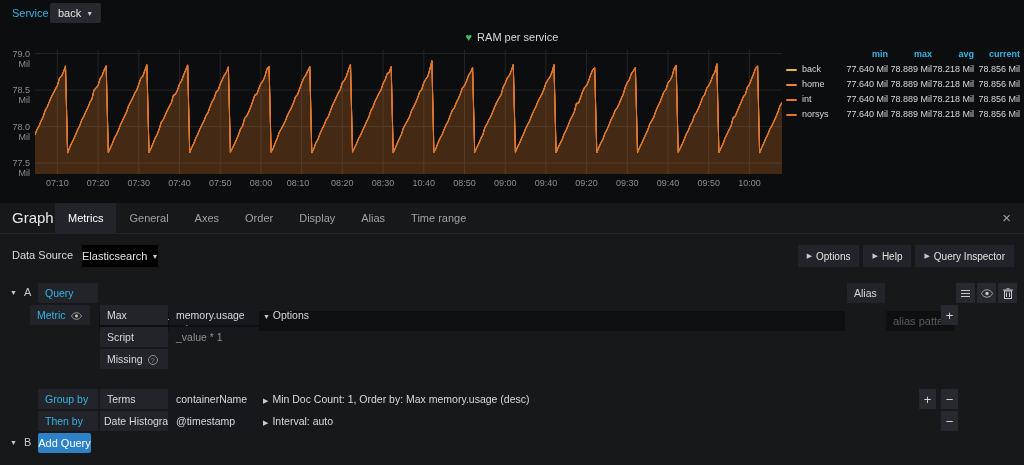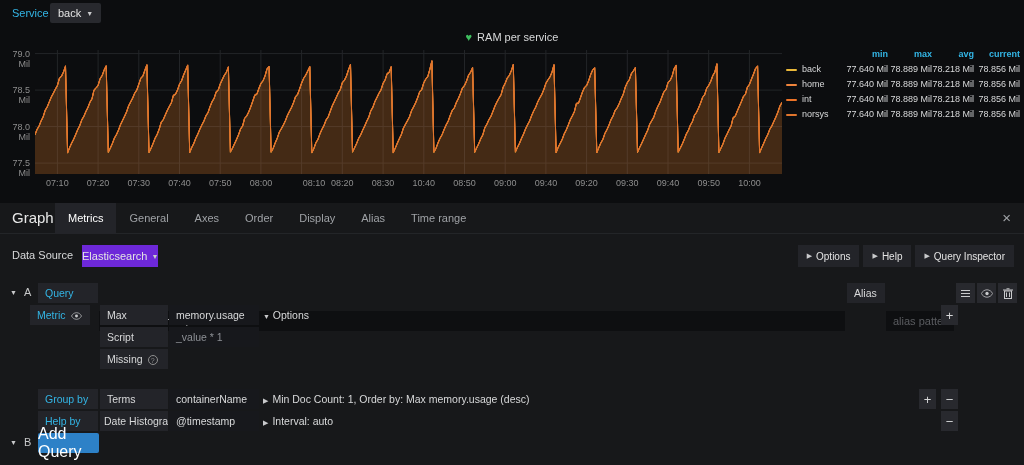--- a/index.html
+++ b/index.html
@@ -36,43 +36,43 @@
   .editor { position:absolute; left:0; top:203px; width:1024px; height:262px; background:#17181a; }
   .ed-header { position:absolute; left:0; top:0; width:1024px; height:31px; border-bottom:1px solid #232528; }
   .ed-title { position:absolute; left:12px; top:6px; font-size:15px; color:#e8e8e8; }
   .tabs { position:absolute; left:55px; top:0; height:31px; display:flex; }
   .tab { padding:0 13px; line-height:31px; font-size:11px; color:#9fa2a6; cursor:pointer; }
   .tab.active { background:#232429; color:#ffffff; }
   .close-x { position:absolute; right:13px; top:6px; font-size:15px; color:#9fa2a6; cursor:pointer; }
 
   .toolbar { position:absolute; left:0; top:42px; width:1024px; height:22px; }
   .ds-label { position:absolute; left:12px; top:4px; font-size:11px; color:#d8d9da; }
-  .ds-select { position:absolute; left:82px; top:0; height:22px; background:#6d28d9; color:#e3e3e3;
+  .ds-select { position:absolute; left:82px; top:0; height:22px; background:#000000; color:#e3e3e3;
                font-size:11px; padding:0 0; display:flex; align-items:center; gap:4px; cursor:pointer; }
   .tb-btns { position:absolute; right:10px; top:0; display:flex; gap:4px; }
   .tb-btn { height:22px; background:#232429; color:#e3e3e3; font-size:10px; padding:0 9px;
             display:flex; align-items:center; cursor:pointer; }
 
   .cell { position:absolute; top:0; height:20px; line-height:20px; font-size:10.5px;
           padding:0 7px; background:#232429; color:#d8d9da; white-space:nowrap; overflow:hidden; }
   .cell.blue { color:#33b5e5; }
   .cell.inputy { background:#17181c; }
   .qrow { position:absolute; left:0; width:1024px; height:20px; }
   .rcaret { position:absolute; left:10px; top:6px; font-size:7px; color:#c9cacc; cursor:pointer; }
   .rletter { position:absolute; left:24px; top:3px; font-size:11px; color:#c7c8c9; }
   input.qinput { position:absolute; top:0; height:20px; background:#0e0f11; border:none; outline:none;
                  color:#d8d9da; font-size:11px; padding:0 7px; font-family:"Liberation Sans", sans-serif;margin-top:28px; }
   input.qinput::placeholder { color:#5a5c60; }
   .seg { position:absolute; top:0; height:20px; line-height:20px; font-size:10.5px; color:#d8d9da; white-space:nowrap; cursor:pointer; }
   .sq-btn { position:absolute; top:0; width:19px; height:20px; background:#28292e; color:#d8d9da;
             display:flex; align-items:center; justify-content:center; font-size:12px; cursor:pointer; }
   .pm-btn { position:absolute; top:0; width:17px; height:20px; background:#28292e; color:#d8d9da;
             display:flex; align-items:center; justify-content:center; font-size:13px; cursor:pointer; }
-  .add-query { position:absolute; left:38px; top:0; width:61px; height:20px; background:#2d81c7; color:#fff;
-               font-size:16px; display:flex; align-items:center; justify-content:center; border-radius:2px; cursor:pointer; }
+  .add-query { position:absolute; left:38px; top:0; width:53px; height:20px; background:#2d81c7; color:#fff;
+               font-size:11px; display:flex; align-items:center; justify-content:center; border-radius:2px; cursor:pointer; }
   .qmark { display:inline-block; width:10px; height:10px; border:1px solid #8e8e8e; border-radius:50%;
            font-size:7px; line-height:9px; text-align:center; color:#8e8e8e; margin-left:5px; vertical-align:middle; }
   .eye { margin-left:5px; vertical-align:middle; }
   .menu-icon span { display:block; width:9px; height:1px; background:#c9cacc; margin:2px 0; }
 </style>
 </head>
 <body>
 
 <div class="topbar">
   <span class="svc-label">Service</span>
@@ -126,21 +126,21 @@
         <path d="M0.0 84.2L2.0 79.0L4.1 75.5L6.1 70.4L8.1 66.5L10.2 59.8L12.2 56.5L14.2 51.6L16.3 46.5L18.3 42.8L20.4 38.7L22.4 35.1L24.4 27.9L26.5 25.7L28.5 21.5L30.5 15.6L32.6 102.4L34.6 97.1L36.6 92.7L38.7 88.7L40.7 84.0L42.7 79.2L44.8 75.0L46.8 69.3L48.9 65.8L50.9 61.0L52.9 57.1L55.0 51.6L57.0 48.3L59.0 39.5L61.1 37.6L63.1 34.9L65.1 28.2L67.2 25.0L69.2 19.4L71.2 15.4L73.3 101.7L75.3 97.6L77.3 93.2L79.4 87.6L81.4 84.2L83.5 79.6L85.5 74.1L87.5 70.1L89.6 65.7L91.6 61.3L93.6 55.4L95.7 51.4L97.7 47.5L99.7 42.7L101.8 39.5L103.8 33.8L105.8 27.8L107.9 25.5L109.9 19.6L111.9 14.4L114.0 101.9L116.0 97.9L118.1 92.9L120.1 87.7L122.1 84.1L124.2 78.6L126.2 71.8L128.2 69.3L130.3 64.4L132.3 59.9L134.3 56.0L136.4 52.2L138.4 44.8L140.4 43.9L142.5 39.6L144.5 33.7L146.6 30.2L148.6 24.5L150.6 19.8L152.7 14.7L154.7 102.0L156.7 97.1L158.8 93.0L160.8 87.7L162.8 83.6L164.9 78.6L166.9 74.4L168.9 70.6L171.0 65.1L173.0 62.2L175.0 56.3L177.1 51.1L179.1 47.9L181.2 41.3L183.2 39.7L185.2 33.6L187.3 29.0L189.3 24.8L191.3 21.9L193.4 16.5L195.4 101.5L197.4 97.8L199.5 93.3L201.5 89.0L203.5 84.3L205.6 78.4L207.6 75.5L209.6 67.9L211.7 65.5L213.7 61.5L215.8 56.2L217.8 50.5L219.8 44.5L221.9 43.7L223.9 37.9L225.9 33.0L228.0 30.3L230.0 25.6L232.0 18.4L234.1 16.0L236.1 101.6L238.1 98.0L240.2 92.4L242.2 87.9L244.3 81.7L246.3 78.3L248.3 74.6L250.4 70.3L252.4 65.0L254.4 61.0L256.5 57.0L258.5 52.2L260.5 46.3L262.6 43.9L264.6 38.5L266.6 32.6L268.7 27.7L270.7 24.7L272.7 20.6L274.8 16.2L276.8 102.2L278.9 97.9L280.9 92.2L282.9 89.0L285.0 83.1L287.0 78.7L289.0 74.9L291.1 69.4L293.1 66.6L295.1 61.2L297.2 55.5L299.2 51.3L301.2 47.1L303.3 42.4L305.3 39.1L307.3 32.2L309.4 29.8L311.4 25.7L313.5 19.3L315.5 14.0L317.5 101.5L319.6 97.2L321.6 93.0L323.6 88.0L325.7 84.3L327.7 79.7L329.7 75.5L331.8 70.6L333.8 66.6L335.8 60.3L337.9 56.7L339.9 51.1L342.0 46.9L344.0 42.7L346.0 39.4L348.1 32.8L350.1 29.4L352.1 23.2L354.2 21.9L356.2 16.3L358.2 102.2L360.3 97.6L362.3 92.7L364.3 88.3L366.4 83.9L368.4 77.7L370.4 73.9L372.5 70.1L374.5 66.3L376.6 60.1L378.6 56.4L380.6 52.3L382.7 47.1L384.7 41.2L386.7 39.1L388.8 32.2L390.8 28.5L392.8 26.0L394.9 18.7L396.9 10.4L398.9 101.7L401.0 97.8L403.0 92.3L405.0 87.8L407.1 84.2L409.1 79.1L411.2 74.3L413.2 70.7L415.2 65.0L417.3 59.9L419.3 57.4L421.3 52.1L423.4 48.0L425.4 43.2L427.4 37.6L429.5 35.0L431.5 30.6L433.5 24.8L435.6 21.7L437.6 17.1L439.7 101.7L441.7 97.3L443.7 93.3L445.8 88.1L447.8 84.4L449.8 77.3L451.9 73.7L453.9 69.3L455.9 66.0L458.0 60.7L460.0 55.5L462.0 51.3L464.1 47.6L466.1 44.2L468.1 36.8L470.2 32.8L472.2 27.7L474.3 24.9L476.3 20.3L478.3 14.1L480.4 101.5L482.4 96.9L484.4 93.0L486.5 87.9L488.5 83.6L490.5 78.5L492.6 74.2L494.6 70.5L496.6 65.2L498.7 60.5L500.7 56.7L502.7 51.6L504.8 47.4L506.8 43.9L508.9 38.9L510.9 32.8L512.9 29.5L515.0 26.4L517.0 21.7L519.0 14.3L521.1 102.1L523.1 97.0L525.1 93.0L527.2 88.9L529.2 83.4L531.2 79.6L533.3 74.5L535.3 69.2L537.4 65.3L539.4 61.1L541.4 53.0L543.5 52.7L545.5 47.1L547.5 41.4L549.6 36.8L551.6 35.2L553.6 30.4L555.7 24.0L557.7 19.5L559.7 17.4L561.8 102.1L563.8 97.2L565.8 92.5L567.9 88.9L569.9 83.0L572.0 79.1L574.0 74.6L576.0 69.2L578.1 65.5L580.1 60.0L582.1 57.4L584.2 53.2L586.2 48.2L588.2 43.9L590.3 36.6L592.3 32.2L594.3 29.2L596.4 23.1L598.4 20.4L600.4 17.1L602.5 101.8L604.5 97.3L606.6 93.0L608.6 88.6L610.6 84.1L612.7 79.7L614.7 73.7L616.7 70.3L618.8 66.6L620.8 60.6L622.8 56.0L624.9 52.0L626.9 46.6L628.9 41.3L631.0 39.2L633.0 32.0L635.1 30.1L637.1 25.7L639.1 18.3L641.2 14.9L643.2 101.6L645.2 97.8L647.3 93.5L649.3 88.7L651.3 83.5L653.4 79.8L655.4 74.6L657.4 71.1L659.5 64.7L661.5 62.0L663.5 57.6L665.6 52.6L667.6 46.9L669.7 44.1L671.7 37.8L673.7 35.0L675.8 30.7L677.8 25.1L679.8 21.8L681.9 13.4L683.9 101.9L685.9 97.8L688.0 93.3L690.0 87.6L692.0 83.8L694.1 79.2L696.1 75.5L698.1 67.2L700.2 65.8L702.2 60.8L704.3 55.9L706.3 51.3L708.3 46.2L710.4 43.8L712.4 36.7L714.4 34.0L716.5 28.5L718.5 23.6L720.5 18.1L722.6 15.6L724.6 102.2L726.6 97.5L728.7 92.9L730.7 88.1L732.8 84.0L734.8 78.7L736.8 75.5L738.9 70.9L740.9 66.5L742.9 61.6L745.0 55.3L747.0 52.0" fill="none" stroke="#E0752D" stroke-width="1"></path>
       </svg>
   </div>
   <div class="xlabels">
       <span style="left: 7.38965px;">07:10</span>
       <span style="left: 48.0981px;">07:20</span>
       <span style="left: 88.8065px;">07:30</span>
       <span style="left: 129.515px;">07:40</span>
       <span style="left: 170.223px;">07:50</span>
       <span style="left: 210.932px;">08:00</span>
-      <span style="left: 264px;">08:10</span>
+      <span style="left: 248px;">08:10</span>
       <span style="left: 292.349px;">08:20</span>
       <span style="left: 333.057px;">08:30</span>
       <span style="left: 373.766px;">10:40</span>
       <span style="left: 414.474px;">08:50</span>
       <span style="left: 455.183px;">09:00</span>
       <span style="left: 495.891px;">09:40</span>
       <span style="left: 536.599px;">09:20</span>
       <span style="left: 577.308px;">09:30</span>
       <span style="left: 618.016px;">09:40</span>
       <span style="left: 658.725px;">09:50</span>
@@ -265,21 +265,21 @@
     <div class="cell" style="left:100px;width:68px">Terms</div>
     <div class="cell inputy" style="left:169px;width:90px">containerName</div>
     <div class="seg" style="left:263px">
       <span class="caret-r">▶</span><span>Min Doc Count: 1, Order by: Max memory.usage (desc)</span>
     </div>
     <div class="pm-btn" style="left:919px">+</div>
     <div class="pm-btn" style="left:941px">−</div>
   </div>
 
   <div class="qrow" style="top:208px">
-    <div class="cell blue" style="left:38px;width:60px">Help by</div>
+    <div class="cell blue" style="left:38px;width:60px">Then by</div>
     <div class="cell" style="left:100px;width:68px;padding:0 4px">Date Histogram</div>
     <div class="cell inputy" style="left:169px;width:90px">@timestamp</div>
     <div class="seg" style="left:263px">
       <span class="caret-r">▶</span><span>Interval: auto</span>
     </div>
     <div class="pm-btn" style="left:941px">−</div>
   </div>
 
   <div class="qrow" style="top:230px">
     <span class="rcaret">▼</span>

